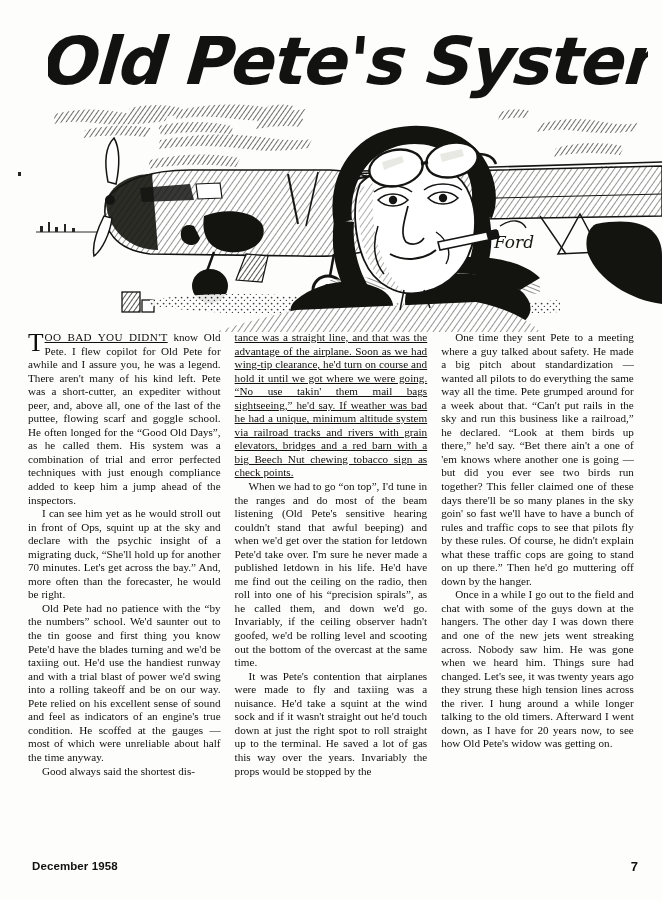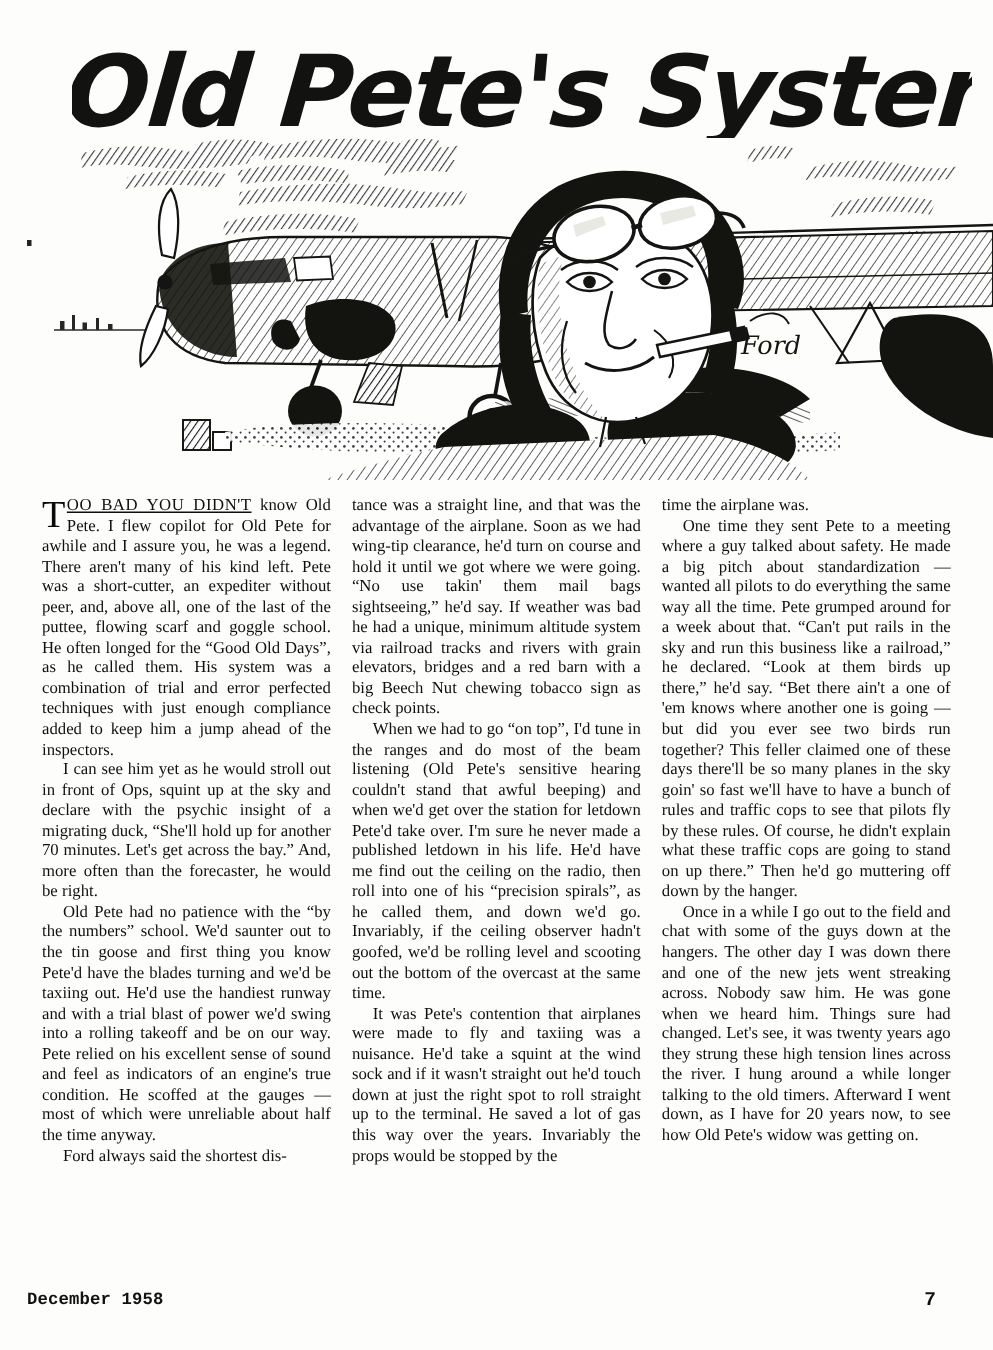--- a/index.html
+++ b/index.html
@@ -32,21 +32,21 @@
     top: 18px;
     width: 600px;
     height: 86px;
   }
   .title-art svg { display: block; }
 
   
   .illo {
     position: absolute;
     left: 0;
-    top: 92px;
+    top: 104px;
     width: 662px;
     height: 228px;
     text-align: center;
   }
   .illo svg { display: block; }
 
   
   .columns {
     position: absolute;
     left: 28px;
@@ -63,21 +63,21 @@
     text-align: justify;
     text-justify: inter-word;
     color: #100f0d;
     hyphens: none;
     word-spacing: 0.1px;
   }
   .col p {
     margin: 0;
     text-indent: 1.25em;
   }
-  .col p.no-indent { text-indent: 0; }
+  .col p.no-indent { text-indent: 0; text-decoration: underline; }
 
   
   .dropcap {
     float: left;
     font-size: 25.5px;
     line-height: 21px;
     padding: 1px 1px 0 0;
     margin-right: 0px;
     font-weight: 400;
     color: #0b0b0a;
@@ -85,28 +85,28 @@
   .smallcaps {
     font-variant: small-caps;
     letter-spacing: 0.35px;
     text-decoration: underline;
   }
   .col p.lead { text-indent: 0; }
 
   
   .footer {
     position: absolute;
-    left: 18px;
+    left: 32px;
     top: 856px;
     width: 606px;
     height: 20px;
     display: flex;
     align-items: center;
     justify-content: space-between;
-    font-family: Liberation Mono, monospace;
+    font-family: Liberation Sans, sans-serif;
     font-weight: bold;
     font-size: 11.5px;
     color: #111111;
     letter-spacing: 0.1px;
   }
   .footer .pageno { font-size: 13px; }
 </style>
 </head>
 <body>
 
@@ -315,31 +315,30 @@
   </div>
 
   <div class="columns">
 
     <div class="col">
       <p class="lead">
         <span class="dropcap">T</span><span class="smallcaps">OO BAD YOU DIDN'T</span><span> know Old Pete. I flew copilot for Old Pete for awhile and I assure you, he was a legend. There aren't many of his kind left. Pete was a short-cutter, an expediter without peer, and, above all, one of the last of the puttee, flowing scarf and goggle school. He often longed for the “Good Old Days”, as he called them. His system was a combination of trial and error perfected techniques with just enough compliance added to keep him a jump ahead of the inspectors.</span>
       </p>
       <p>I can see him yet as he would stroll out in front of Ops, squint up at the sky and declare with the psychic insight of a migrating duck, “She'll hold up for another 70 minutes. Let's get across the bay.” And, more often than the forecaster, he would be right.</p>
       <p>Old Pete had no patience with the “by the numbers” school. We'd saunter out to the tin goose and first thing you know Pete'd have the blades turning and we'd be taxiing out. He'd use the handiest runway and with a trial blast of power we'd swing into a rolling takeoff and be on our way. Pete relied on his excellent sense of sound and feel as indicators of an engine's true condition. He scoffed at the gauges — most of which were unreliable about half the time anyway.</p>
-      <p>Ford always said the shortest dis-</p>
+      <p>Good always said the shortest dis-</p>
     </div>
 
     <div class="col">
       <p class="no-indent">tance was a straight line, and that was the advantage of the airplane. Soon as we had wing-tip clearance, he'd turn on course and hold it until we got where we were going. “No use takin' them mail bags sightseeing,” he'd say. If weather was bad he had a unique, minimum altitude system via railroad tracks and rivers with grain elevators, bridges and a red barn with a big Beech Nut chewing tobacco sign as check points.</p>
       <p>When we had to go “on top”, I'd tune in the ranges and do most of the beam listening (Old Pete's sensitive hearing couldn't stand that awful beeping) and when we'd get over the station for letdown Pete'd take over. I'm sure he never made a published letdown in his life. He'd have me find out the ceiling on the radio, then roll into one of his “precision spirals”, as he called them, and down we'd go. Invariably, if the ceiling observer hadn't goofed, we'd be rolling level and scooting out the bottom of the overcast at the same time.</p>
       <p>It was Pete's contention that airplanes were made to fly and taxiing was a nuisance. He'd take a squint at the wind sock and if it wasn't straight out he'd touch down at just the right spot to roll straight up to the terminal. He saved a lot of gas this way over the years. Invariably the props would be stopped by the</p>
     </div>
 
     <div class="col">
-      <p class="no-indent">time the airplane was.</p>
       <p>One time they sent Pete to a meeting where a guy talked about safety. He made a big pitch about standardization — wanted all pilots to do everything the same way all the time. Pete grumped around for a week about that. “Can't put rails in the sky and run this business like a railroad,” he declared. “Look at them birds up there,” he'd say. “Bet there ain't a one of 'em knows where another one is going — but did you ever see two birds run together? This feller claimed one of these days there'll be so many planes in the sky goin' so fast we'll have to have a bunch of rules and traffic cops to see that pilots fly by these rules. Of course, he didn't explain what these traffic cops are going to stand on up there.” Then he'd go muttering off down by the hanger.</p>
       <p>Once in a while I go out to the field and chat with some of the guys down at the hangers. The other day I was down there and one of the new jets went streaking across. Nobody saw him. He was gone when we heard him. Things sure had changed. Let's see, it was twenty years ago they strung these high tension lines across the river. I hung around a while longer talking to the old timers. Afterward I went down, as I have for 20 years now, to see how Old Pete's widow was getting on.</p>
     </div>
 
   </div>
 
   <div class="footer">
     <span class="issue">December 1958</span>
     <span class="pageno">7</span>
   </div>

